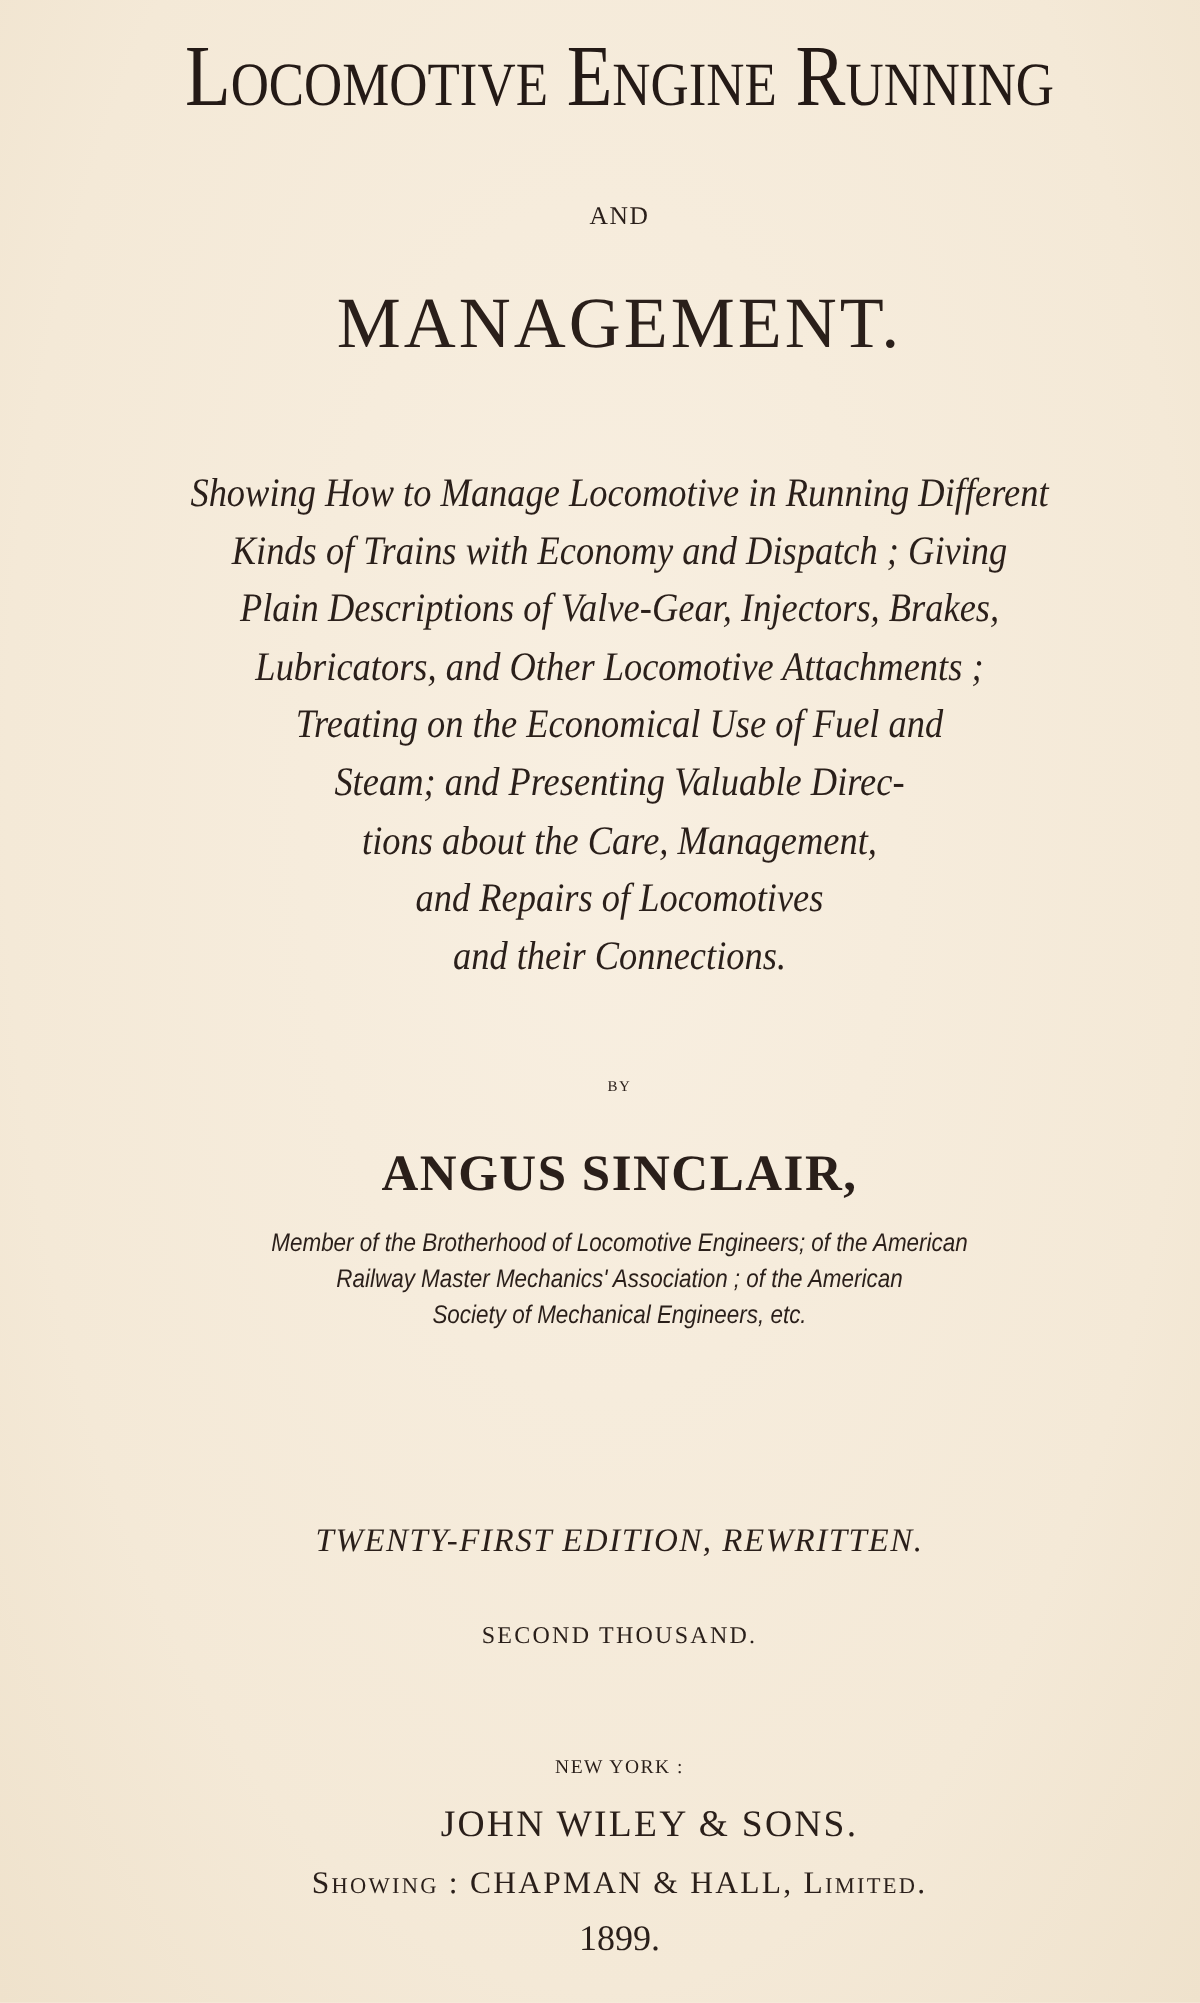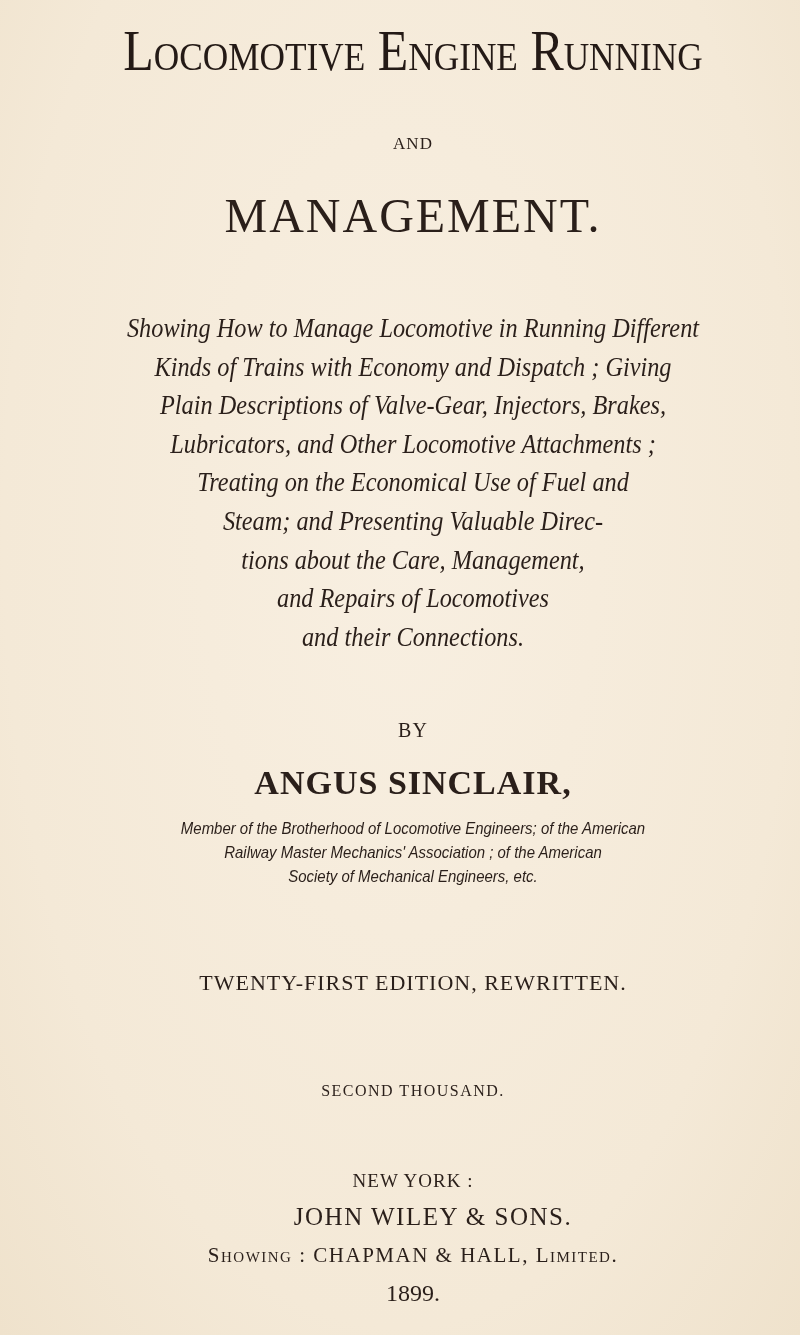--- a/index.html
+++ b/index.html
@@ -25,34 +25,34 @@
 
   .desc {
     font-style: italic; font-size: 27px; line-height: 1;
     transform: scaleX(0.9); transform-origin: center;
   }
   .d0 { top: 315px; } .d1 { top: 354px; } .d2 { top: 392px; }
   .d3 { top: 431px; } .d4 { top: 469px; } .d5 { top: 508px; }
   .d6 { top: 527px; } .d7 { top: 566px; } .d8 { top: 604px; }
   .desc.d6 { top: 547px; } .desc.d7 { top: 585px; } .desc.d8 { top: 624px; }
 
-  .by { top: 719px; font-size: 20px; letter-spacing: 1px; }
+  .by { top: 719px; font-size: 10px; letter-spacing: 1px; }
   .author { top: 766px; font-size: 34px; letter-spacing: 1px; line-height: 1; font-weight: bold; }
 
   .aff {
     font-family: "Liberation Sans", "DejaVu Sans", sans-serif;
     font-style: italic; font-size: 17px; line-height: 1;
     transform: scaleX(0.88); transform-origin: center;
   }
   .a0 { top: 820px; } .a1 { top: 844px; } .a2 { top: 868px; }
 
-  .edition { top: 970px; font-size: 22px; letter-spacing: 1px; }
+  .edition { top: 1014px; font-size: 22px; font-style: italic; letter-spacing: 1px; }
   .thousand { top: 1082px; font-size: 16px; letter-spacing: 1.5px; }
 
-  .city { top: 1170px; font-size: 19px; letter-spacing: 1px; }
+  .city { top: 1170px; font-size: 13px; letter-spacing: 1px; }
   .publisher { top: 1203px; font-size: 25px; letter-spacing: 1.5px; padding-left: 40px; }
   .london { top: 1243px; font-size: 21px; letter-spacing: 1.5px; }
   .london .sc { font-variant: small-caps; }
   .year { top: 1280px; font-size: 24px; }
 </style>
 </head>
 <body>
 
 <div class="page">
   <div class="line main-title">Locomotive Engine Running</div>

